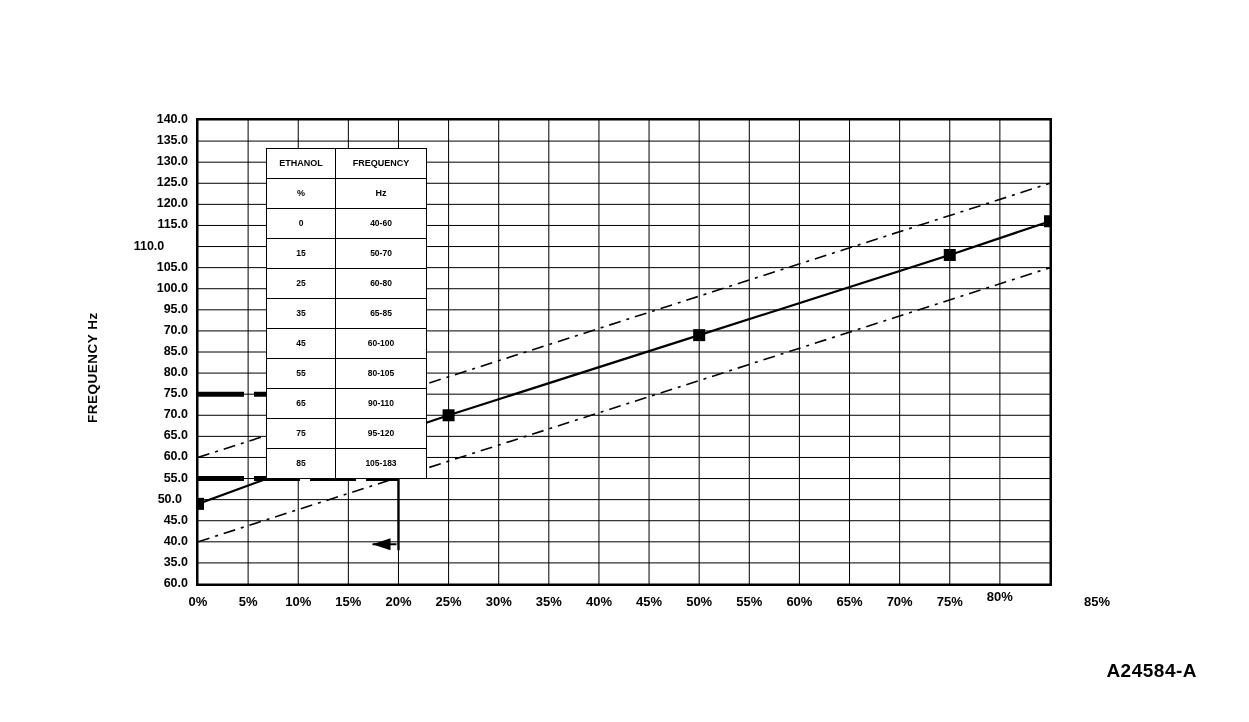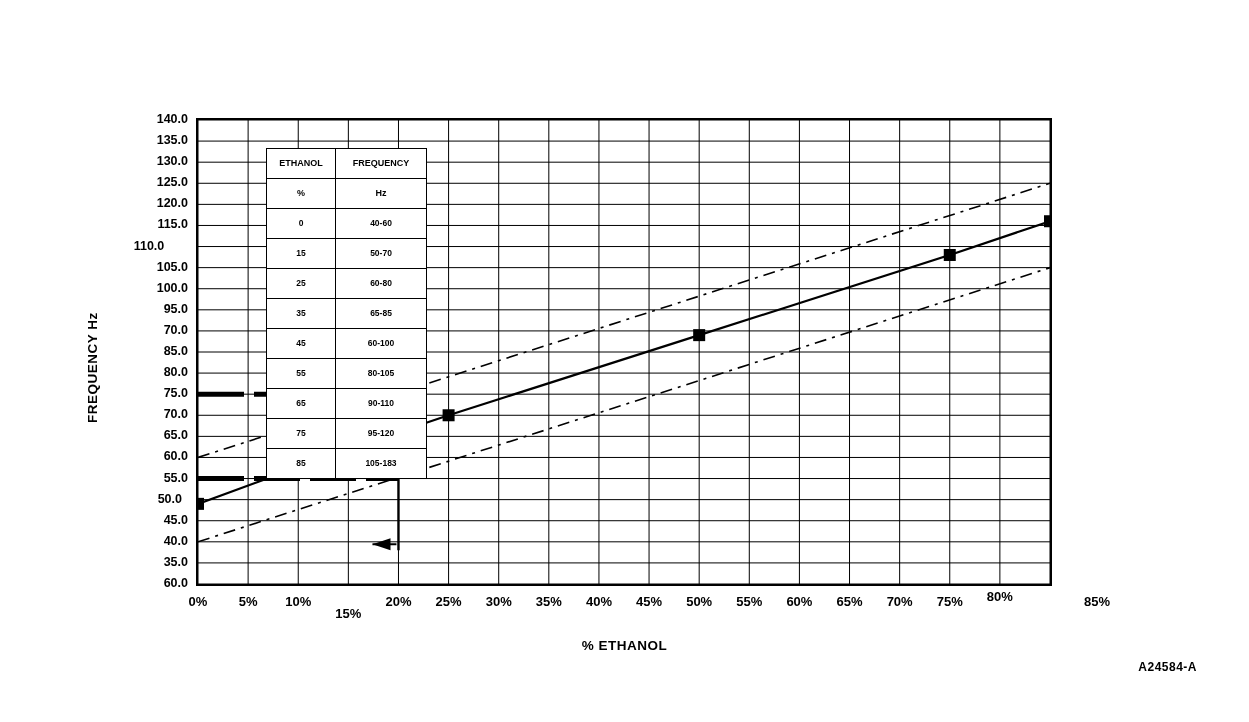--- a/index.html
+++ b/index.html
@@ -135,36 +135,35 @@
     font-weight: bold;
     line-height: 17.5px;
     letter-spacing: 0.1px;
   }
 
   
   #figure-id {
     position: absolute;
     right: 52px;
     top: 660px;
-    font-size: 12px;
+    font-size: 19px;
     font-weight: bold;
     letter-spacing: 0.5px;
   }
 
   svg { display: block; }
 </style>
 </head>
 <body>
 
 <div id="page">
 
 
   <div id="y-axis-title">FREQUENCY Hz</div>
 
-  <div id="x-axis-title">% ETHANOL</div>
 
   <div id="plot-wrap">
     <div id="plot-area">
       <svg id="chart-svg" width="852" height="464" viewBox="0 0 852 464">
           <line x1="0" y1="0" x2="0" y2="464" stroke="#000" stroke-width="1"></line>
           <line x1="50.11764705882353" y1="0" x2="50.11764705882353" y2="464" stroke="#000" stroke-width="1"></line>
           <line x1="100.23529411764706" y1="0" x2="100.23529411764706" y2="464" stroke="#000" stroke-width="1"></line>
           <line x1="150.3529411764706" y1="0" x2="150.3529411764706" y2="464" stroke="#000" stroke-width="1"></line>
           <line x1="200.47058823529412" y1="0" x2="200.47058823529412" y2="464" stroke="#000" stroke-width="1"></line>
           <line x1="250.58823529411765" y1="0" x2="250.58823529411765" y2="464" stroke="#000" stroke-width="1"></line>
@@ -244,21 +243,21 @@
       <div class="ytick-wrap" style="left: 110px; width: 78px; top: 175.273px;">125.0</div>
       <div class="ytick-wrap" style="left: 110px; width: 78px; top: 154.182px;">130.0</div>
       <div class="ytick-wrap" style="left: 110px; width: 78px; top: 133.091px;">135.0</div>
       <div class="ytick-wrap" style="left: 110px; width: 78px; top: 112px;">140.0</div>
     </div>
 
   <div id="xtick-labels">
       <div class="xtick-wrap" style="left: 173px; top: 594px;">0%</div>
       <div class="xtick-wrap" style="left: 223.118px; top: 594px;">5%</div>
       <div class="xtick-wrap" style="left: 273.235px; top: 594px;">10%</div>
-      <div class="xtick-wrap" style="left: 323.353px; top: 594px; margin-top: 12px;">15%</div>
+      <div class="xtick-wrap" style="left: 323.353px; top: 594px;">15%</div>
       <div class="xtick-wrap" style="left: 373.471px; top: 594px;">20%</div>
       <div class="xtick-wrap" style="left: 423.588px; top: 594px;">25%</div>
       <div class="xtick-wrap" style="left: 473.706px; top: 594px;">30%</div>
       <div class="xtick-wrap" style="left: 523.824px; top: 594px;">35%</div>
       <div class="xtick-wrap" style="left: 573.941px; top: 594px;">40%</div>
       <div class="xtick-wrap" style="left: 624.059px; top: 594px;">45%</div>
       <div class="xtick-wrap" style="left: 674.176px; top: 594px;">50%</div>
       <div class="xtick-wrap" style="left: 724.294px; top: 594px;">55%</div>
       <div class="xtick-wrap" style="left: 774.412px; top: 594px;">60%</div>
       <div class="xtick-wrap" style="left: 824.529px; top: 594px;">65%</div>

